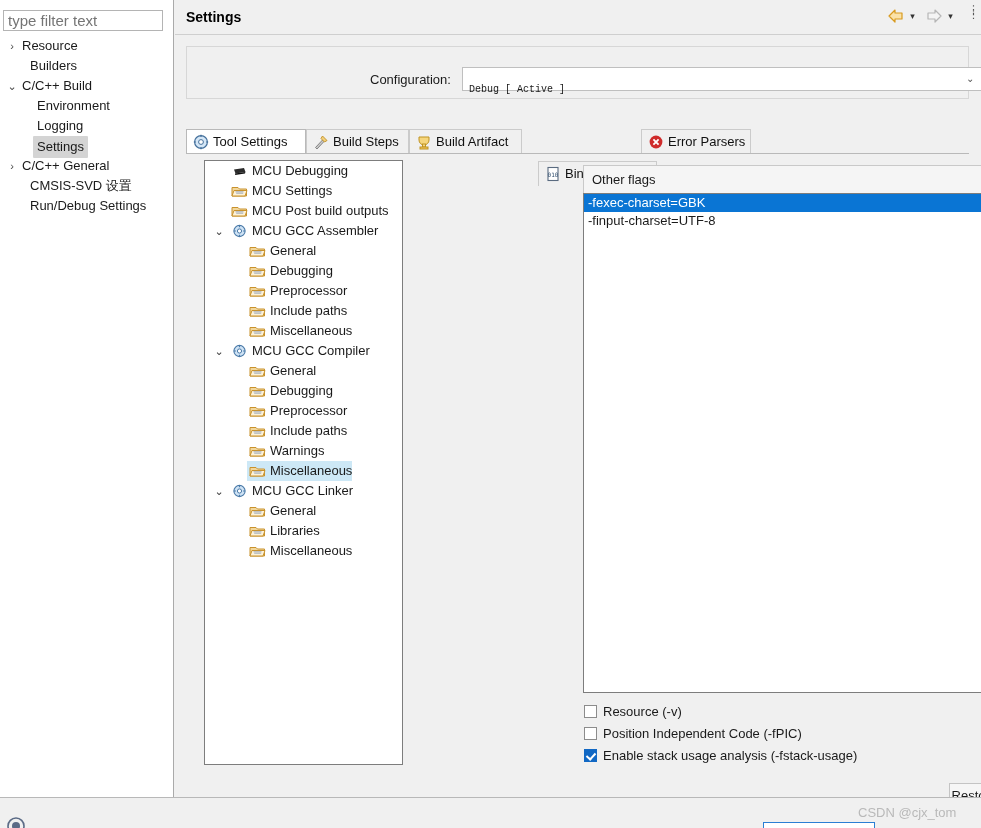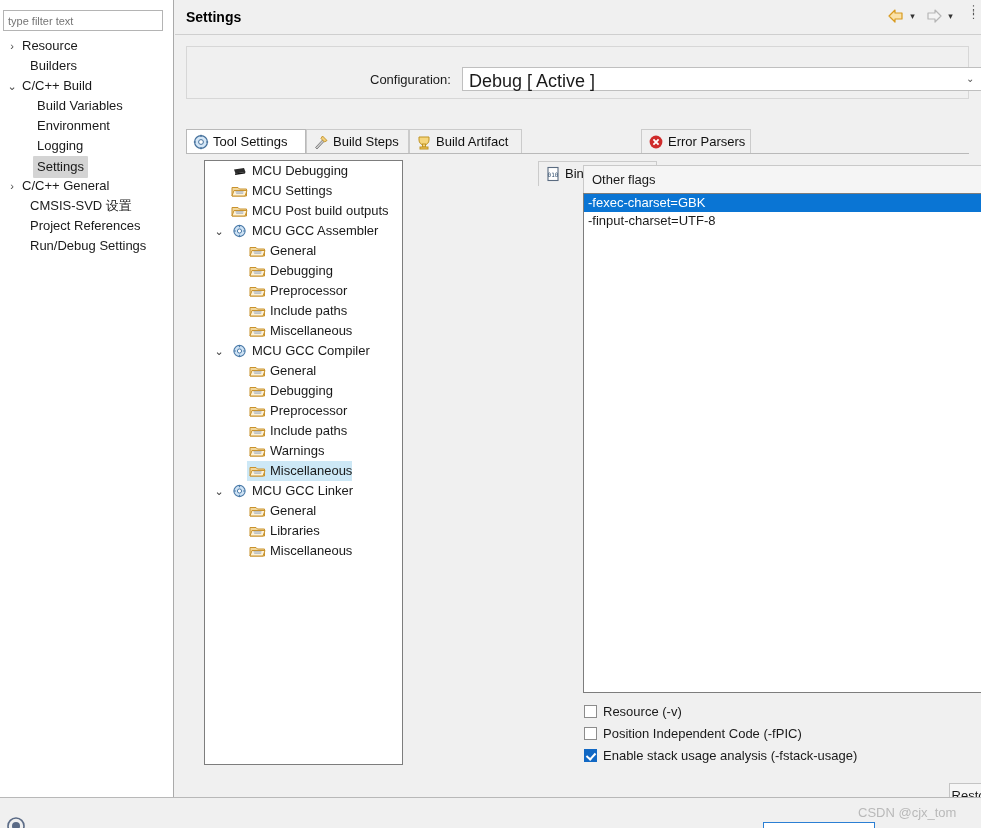--- a/index.html
+++ b/index.html
@@ -21,21 +21,21 @@
     border-right: 1px solid #aaaaaa;
     box-sizing: border-box;
   }
   #filter-box {
     position: absolute; left: 3px; top: 10px;
     width: 160px; height: 21px;
     box-sizing: border-box;
     border: 1px solid #b4b4b4;
     background: #ffffff;
     font-family: "Liberation Sans", sans-serif;
-    font-size: 11px;
+    font-size: 15px;
     color: #8a8a8a;
     padding: 0 4px;
     outline: none;
   }
   #tree-nav { position: absolute; left: 0; top: 36px; width: 174px; }
   .nav-row {
     position: relative;
     height: 20px; line-height: 20px;
     white-space: nowrap;
     font-size: 13px;
@@ -101,22 +101,23 @@
     font-size: 13px;
   }
   #config-select {
     position: absolute; left: 287px; top: 67px;
     width: 521px; height: 24px;
     box-sizing: border-box;
     background: #ffffff;
     border: 1px solid #bfbfbf;
   }
   #config-value {
-    position: absolute; left: 6px; top: 3px;
-    font-size: 18px;
+    position: absolute; left: 6px; top: 16px;
+    font-size: 10px;
+    font-family: Liberation Mono, monospace;
   }
   #config-arrow {
     position: absolute; right: 7px; top: 8px;
     width: 9px; height: 6px;
     font-size: 10px; line-height: 6px; color: #555;
   }
 
   
   #tabs {
     position: absolute; left: 11px; top: 129px;
@@ -255,27 +256,25 @@
 <body>
 
 <div id="root">
 
   <div id="sidebar">
     <input id="filter-box" type="text" placeholder="type filter text" style="">
     <div id="tree-nav">
         <div class="nav-row"><span class="twisty">›</span><span style="display:inline-block;width:22px"></span><span class="nav-label">Resource</span></div>
         <div class="nav-row"><span style="display:inline-block;width:30px"></span><span class="nav-label">Builders</span></div>
         <div class="nav-row"><span class="twisty">⌄</span><span style="display:inline-block;width:22px"></span><span class="nav-label">C/C++ Build</span></div>
-        <div class="nav-row"><span style="display:inline-block;width:37px"></span><span class="nav-label">Build Variables</span></div>
         <div class="nav-row"><span style="display:inline-block;width:37px"></span><span class="nav-label">Environment</span></div>
         <div class="nav-row"><span style="display:inline-block;width:37px"></span><span class="nav-label">Logging</span></div>
         <div class="nav-row"><span style="display:inline-block;width:37px"></span><span class="nav-label sel">Settings</span></div>
         <div class="nav-row"><span class="twisty">›</span><span style="display:inline-block;width:22px"></span><span class="nav-label">C/C++ General</span></div>
         <div class="nav-row"><span style="display:inline-block;width:30px"></span><span class="nav-label">CMSIS-SVD 设置</span></div>
-        <div class="nav-row"><span style="display:inline-block;width:30px"></span><span class="nav-label">Project References</span></div>
         <div class="nav-row"><span style="display:inline-block;width:30px"></span><span class="nav-label">Run/Debug Settings</span></div>
       </div>
   </div>
 
   <div id="pane">
 
     <div id="pane-header">
       <div id="pane-title">Settings</div>
 
       <div class="navbtn" style="left:712px;">

